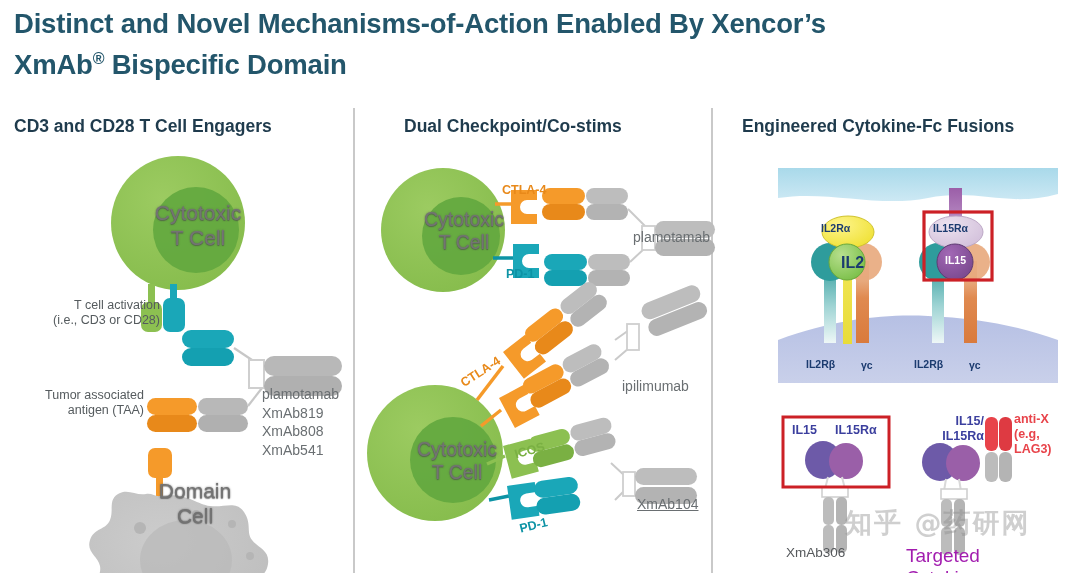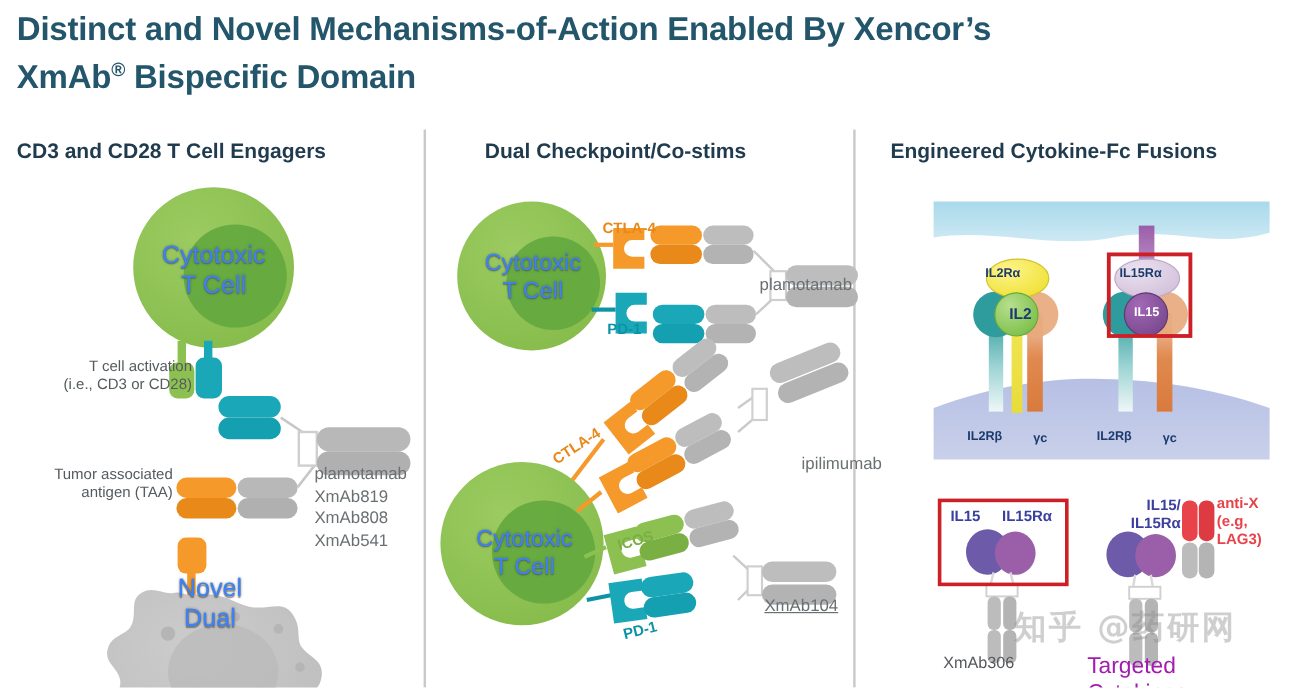--- a/index.html
+++ b/index.html
@@ -25,23 +25,24 @@
 
   
   .colhead{
     position:absolute;color:#1f3b4d;font-weight:bold;font-size:17.5px;
     white-space:nowrap;
   }
   #h1{left:14px;top:116px;}
   #h2{left:404px;top:116px;}
   #h3{left:742px;top:116px;}
   .celltext{
-    position:absolute;text-align:center;color:#3b82f6;font-weight:normal;
+    position:absolute;text-align:center;color:#737373;font-weight:normal;
     text-shadow:0 0 2px rgba(90,90,90,.85),0 1px 1px rgba(70,70,70,.6);
     pointer-events:none;
+    padding-left:20px;
   }
 
   .wm{
     position:absolute;color:rgba(140,140,140,.42);font-size:27px;
     font-family:"DejaVu Sans",sans-serif;letter-spacing:2px;
     white-space:nowrap;pointer-events:none;
   }
   svg{display:block;overflow:visible;}
 </style>
 </head>
@@ -118,22 +119,22 @@
     <circle cx="210" cy="508" r="4" fill="#b5b5b5"></circle>
     <circle cx="196" cy="406" r="4" fill="#b5b5b5"></circle>
   </svg>
 
   <div class="celltext" style="left:112px;top:200px;width:132px;font-size:21px;line-height:25px;">
     <div>Cytotoxic</div>
     <div>T Cell</div>
   </div>
 
   <div class="celltext" style="left:120px;top:478px;width:110px;font-size:21px;line-height:25px;">
-    <div>Novel</div>
-    <div>Dual</div>
+    <div>Domain</div>
+    <div>Cell</div>
   </div>
 
   <div style="position:absolute;left:34px;top:298px;width:126px;text-align:right;color:#555b5e;font-size:12.5px;line-height:15px;">
     <div>T cell activation</div>
     <div>(i.e., CD3 or CD28)</div>
   </div>
 
   <div style="position:absolute;left:8px;top:388px;width:136px;text-align:right;color:#555b5e;font-size:12.5px;line-height:15px;">
     <div>Tumor associated</div>
     <div>antigen (TAA)</div>
@@ -247,21 +248,21 @@
 
   <div class="celltext" style="left:378px;top:438px;width:118px;font-size:19.5px;line-height:23px;">
     <div>Cytotoxic</div>
     <div>T Cell</div>
   </div>
 
   <div style="position:absolute;left:458px;top:378px;color:#e8891a;font-weight:bold;font-size:12.5px;transform:rotate(-33deg);transform-origin:left top;">CTLA-4</div>
   <div style="position:absolute;left:513px;top:448px;color:#7ab043;font-weight:bold;font-size:12.5px;transform:rotate(-16deg);transform-origin:left top;">ICOS</div>
   <div style="position:absolute;left:518px;top:522px;color:#0d93a5;font-weight:bold;font-size:12.5px;transform:rotate(-14deg);transform-origin:left top;">PD-1</div>
 
-  <div style="position:absolute;left:622px;top:378px;color:#6a6f72;font-size:14px;margin-left:46px;">ipilimumab</div>
+  <div style="position:absolute;left:622px;top:378px;color:#6a6f72;font-size:14px;">ipilimumab</div>
   <div style="position:absolute;left:637px;top:496px;color:#6a6f72;font-size:14px;text-decoration:underline;">XmAb104</div>
 
   <svg id="c3top" width="280" height="215" viewBox="0 0 280 215" style="position:absolute;left:778px;top:168px;">
     <defs>
       <linearGradient id="gSky" x1="0" y1="0" x2="0" y2="1">
         <stop offset="0%" stop-color="#a9d9ea"></stop>
           <stop offset="100%" stop-color="#cde9f4"></stop>
       </linearGradient>
       <linearGradient id="gMemb" x1="0" y1="0" x2="0" y2="1">
         <stop offset="0%" stop-color="#b6c0e4"></stop>
@@ -322,21 +323,21 @@
     <rect x="186" y="93" width="13" height="82" fill="url(#gGamma)"></rect>
     <circle cx="193" cy="94" r="19" fill="#e8a87c" opacity="0.9"></circle>
     <rect x="171" y="20" width="13" height="54" fill="url(#gPurpleStalk)"></rect>
     <ellipse cx="178" cy="64" rx="27" ry="16" fill="url(#gIL15Ra)" stroke="#bda8c6" stroke-width="1"></ellipse>
     <circle cx="177" cy="94" r="18" fill="url(#gIL15)" stroke="#5e3a72" stroke-width="1"></circle>
 
     <rect x="146" y="44" width="68" height="68" fill="none" stroke="#cc2026" stroke-width="3.2"></rect>
   </svg>
 
   <div style="position:absolute;left:821px;top:222px;color:#1b3b6f;font-weight:bold;font-size:10.5px;">IL2Rα</div>
-  <div style="position:absolute;left:841px;top:254px;color:#1b3b6f;font-weight:bold;font-size:13px;">IL2</div>
+  <div style="position:absolute;left:841px;top:254px;color:#1b3b6f;font-weight:bold;font-size:16px;">IL2</div>
   <div style="position:absolute;left:806px;top:358px;color:#1b3b6f;font-weight:bold;font-size:10.5px;">IL2Rβ</div>
   <div style="position:absolute;left:861px;top:359px;color:#1b3b6f;font-weight:bold;font-size:10.5px;">γc</div>
 
   <div style="position:absolute;left:933px;top:222px;color:#1b3b6f;font-weight:bold;font-size:10.5px;">IL15Rα</div>
   <div style="position:absolute;left:945px;top:254px;color:#ffffff;font-weight:bold;font-size:10.5px;">IL15</div>
   <div style="position:absolute;left:914px;top:358px;color:#1b3b6f;font-weight:bold;font-size:10.5px;">IL2Rβ</div>
   <div style="position:absolute;left:969px;top:359px;color:#1b3b6f;font-weight:bold;font-size:10.5px;">γc</div>
 
   <svg id="c3bot" width="300" height="165" viewBox="0 0 300 165" style="position:absolute;left:778px;top:405px;">
 

